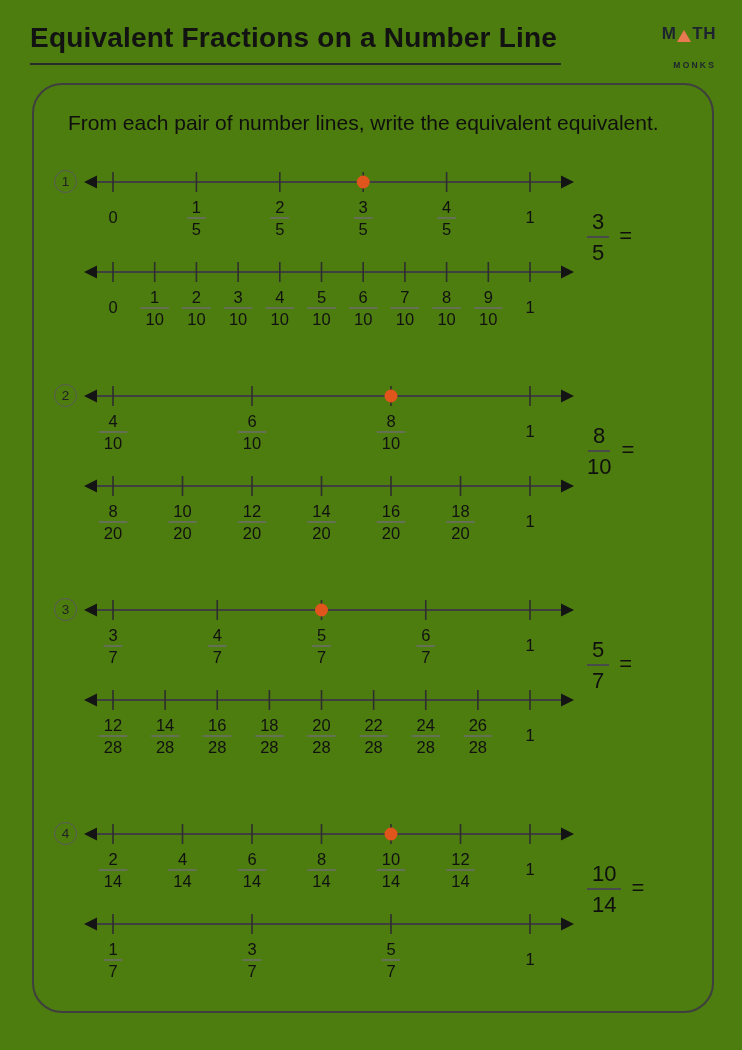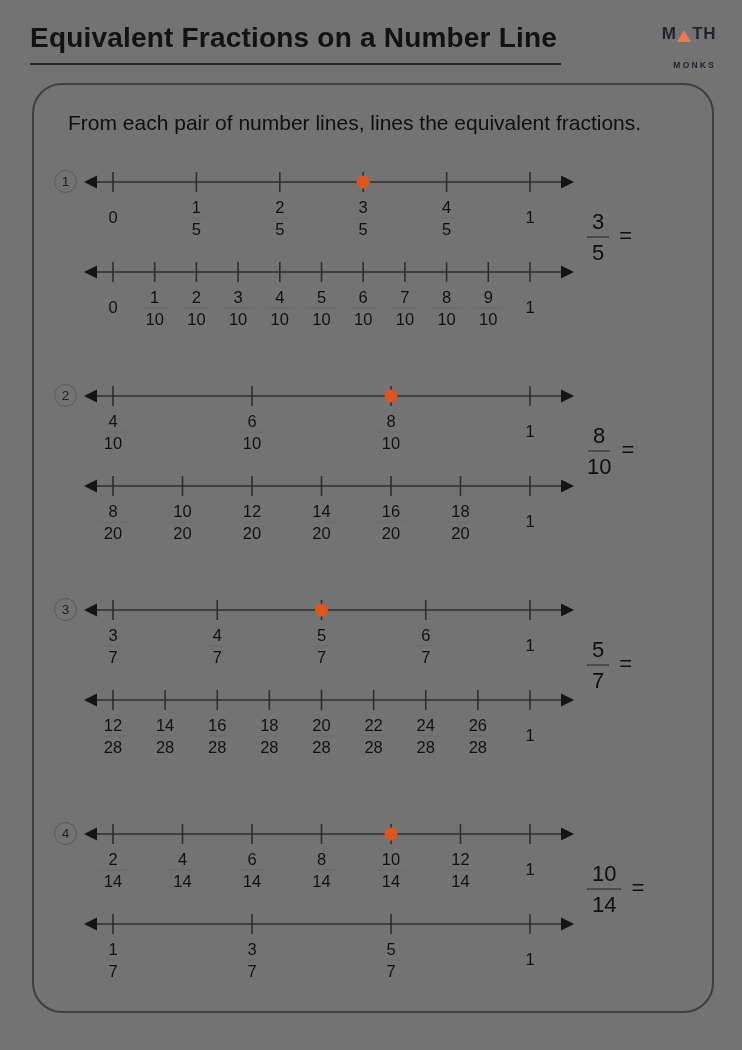--- a/index.html
+++ b/index.html
@@ -1,17 +1,17 @@
 <!DOCTYPE html>
 <html><head>
 <meta charset="utf-8">
 <style>
   html,body { margin:0; padding:0; background:#ffffff; }
   .page {
-    width:742px; height:1050px; background:#737373; overflow:hidden;
+    width:742px; height:1050px; background:#4d7c0f; overflow:hidden;
     font-family:"Liberation Sans", sans-serif; color:#111; box-sizing:border-box;
     position:relative;
   }
   
   .header { display:flex; justify-content:space-between; align-items:flex-start;
     padding:22px 26px 0 30px; }
   .title {
     margin:0; font-size:28px; font-weight:700; letter-spacing:.2px; line-height:1.15;
     color:#121212; border-bottom:2px solid #2a2a2a; padding-bottom:9px; padding-right:4px;
     display:inline-block;
@@ -59,21 +59,21 @@
       <div class="logo-top">
         <span>M</span>
         <span class="logo-tri" style="border-bottom-color: rgb(233, 121, 80);"></span>
         <span>TH</span>
       </div>
       <div class="logo-bottom">MONKS</div>
     </div>
   </div>
 
   <div class="panel">
-    <p class="instruction">From each pair of number lines, lines the equivalent fractions.</p>
+    <p class="instruction">From each pair of number lines, write the equivalent equivalent.</p>
     <div id="problems">
         <div class="problem">
           <span class="pnum">1</span>
           <div class="lines">
             <svg width="492" height="80" viewBox="0 0 492 80">
               <line x1="9" y1="16" x2="483" y2="16" stroke="#3f3f3f" stroke-width="2"></line>
               <polygon points="1,16 14,9.5 14,22.5" fill="#141414"></polygon>
               <polygon points="491,16 478,9.5 478,22.5" fill="#141414"></polygon>
               <line x1="30" y1="6" x2="30" y2="26" stroke="#2e2e2e" stroke-width="1.6"></line>
               <text x="30" y="57" text-anchor="middle">0</text>

